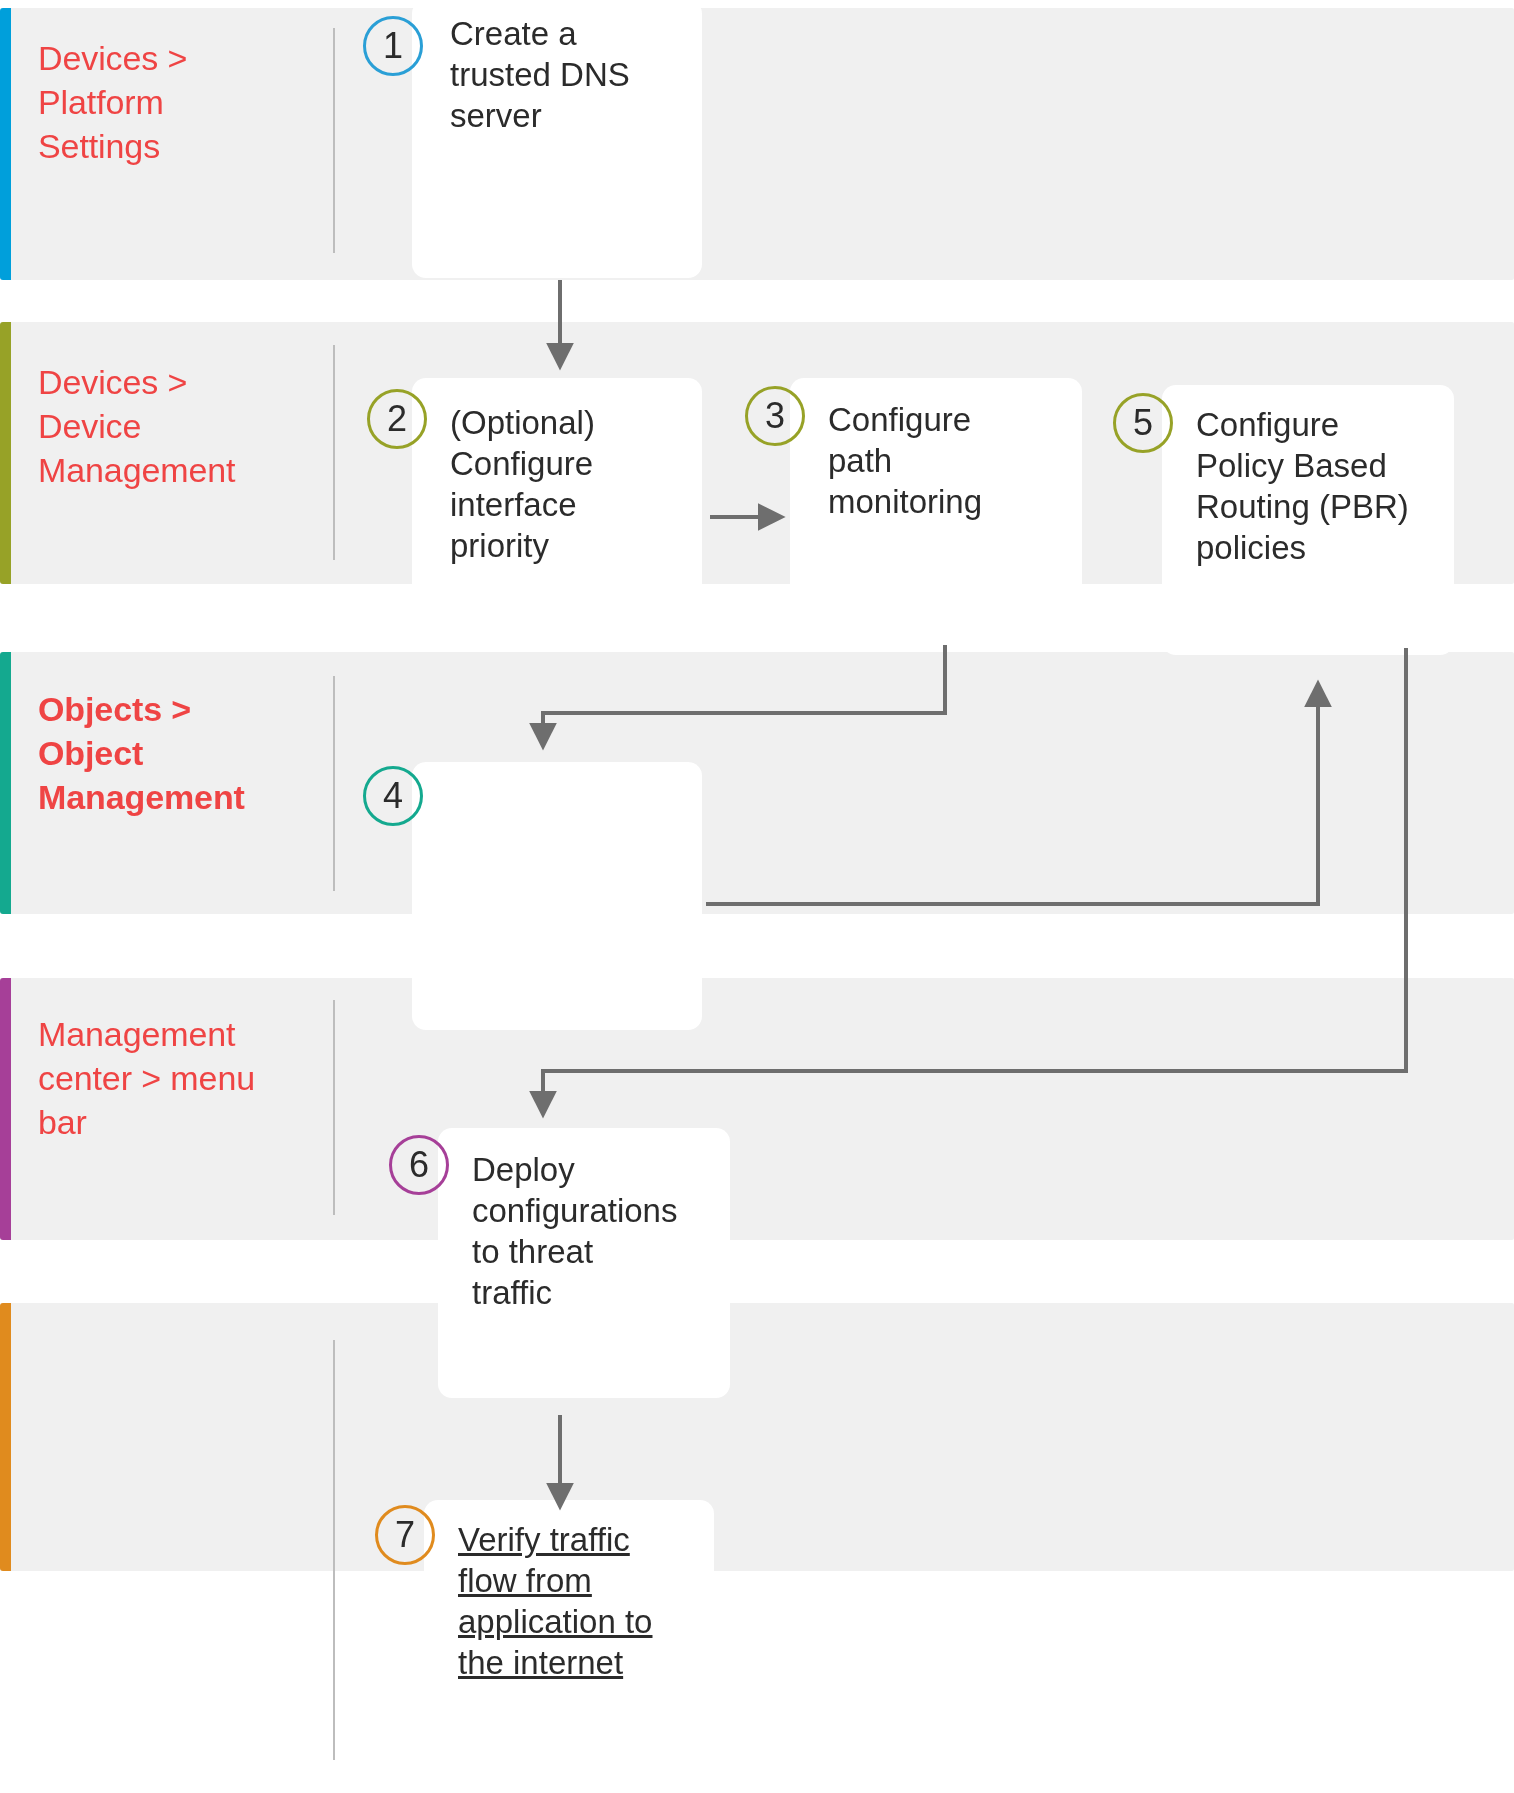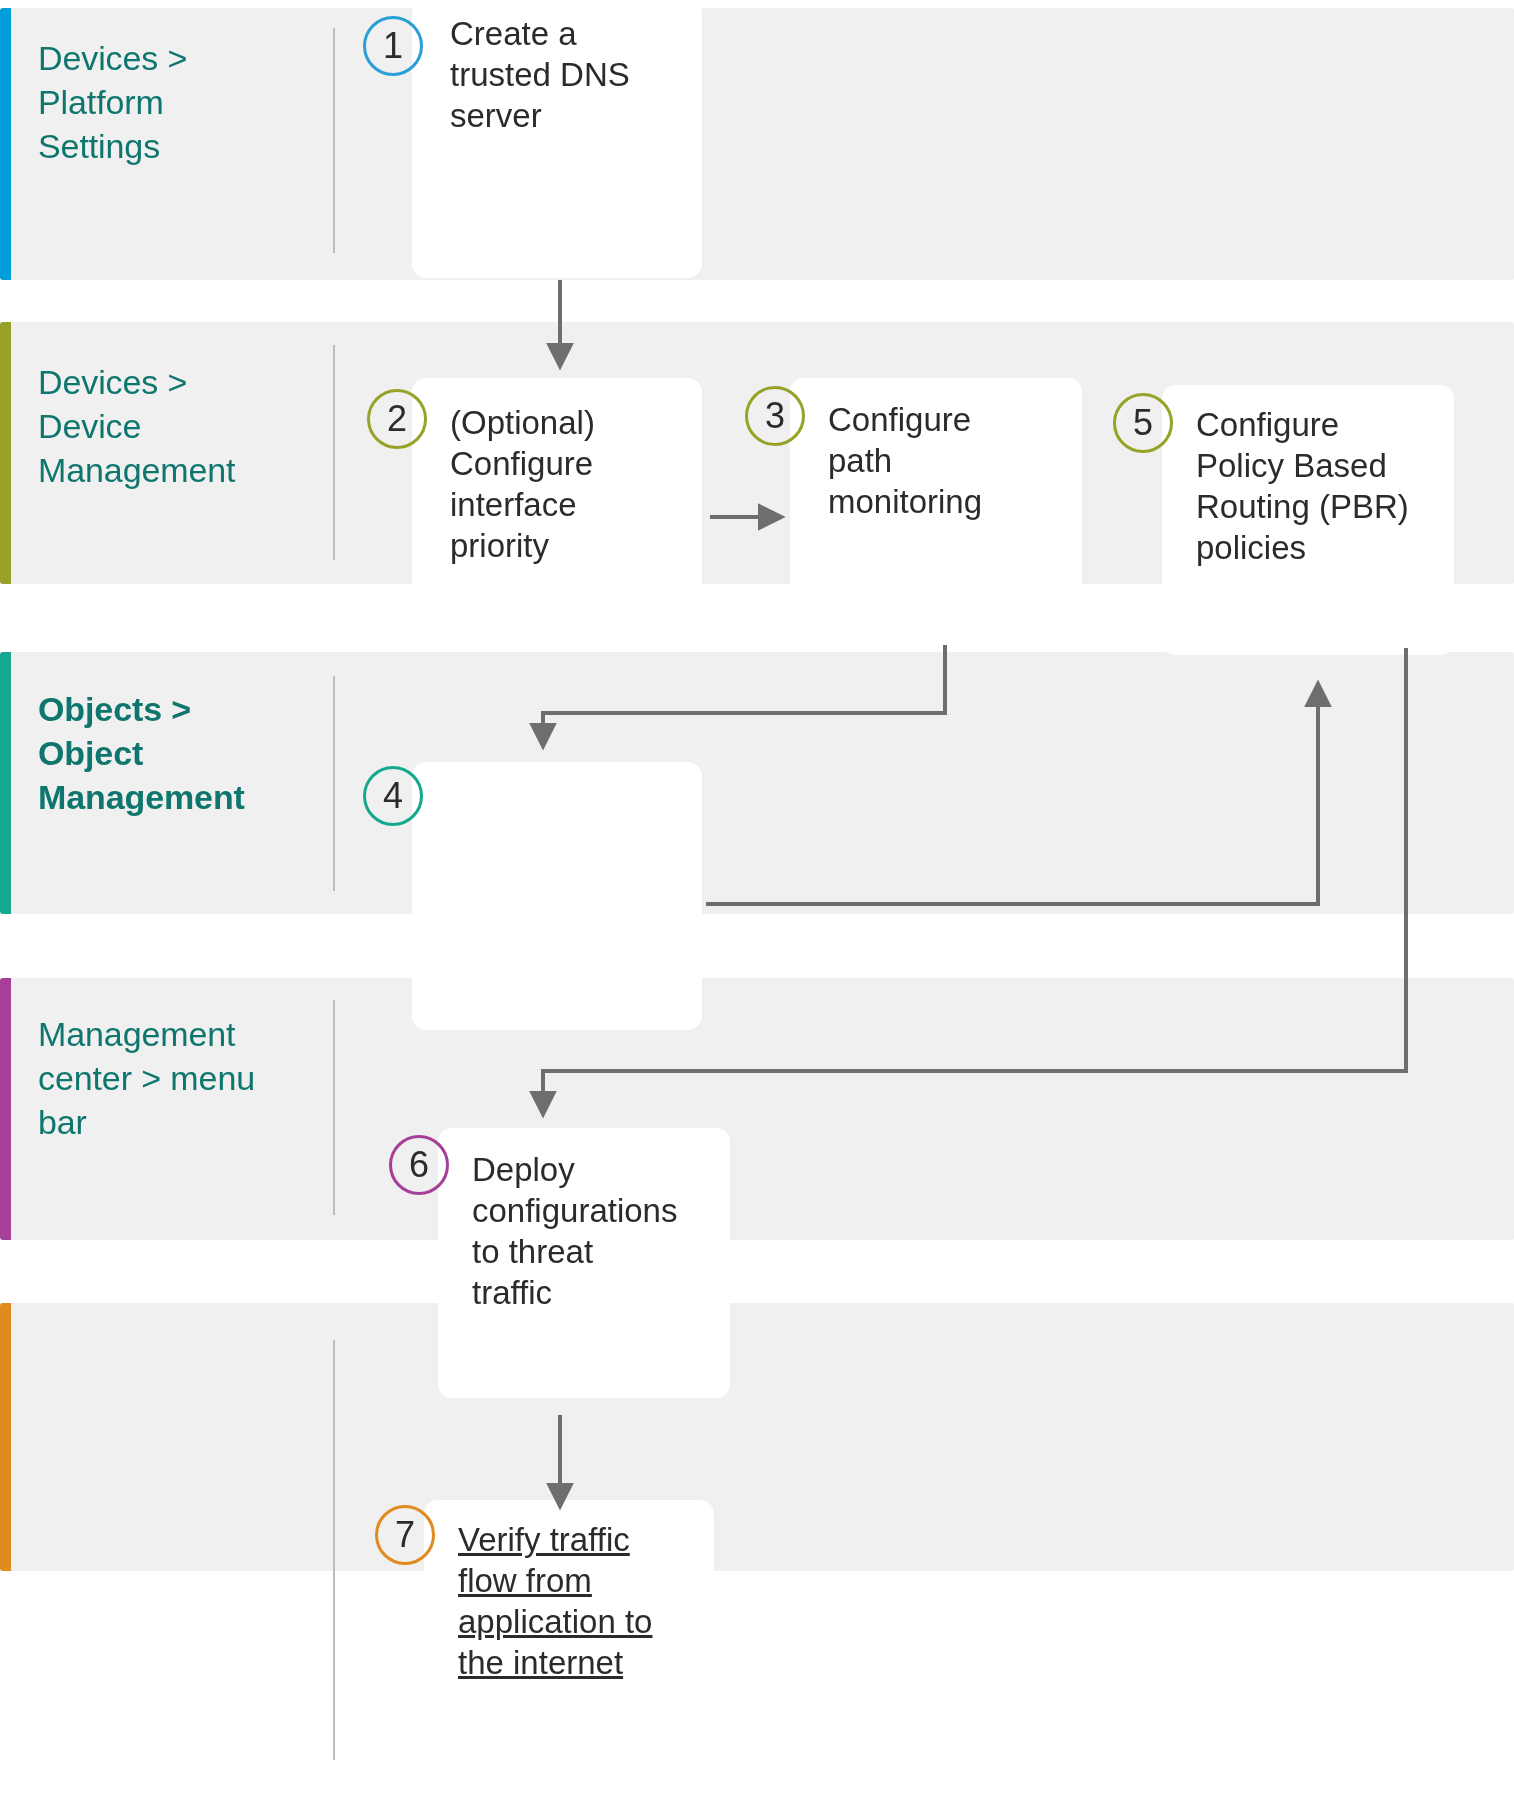--- a/index.html
+++ b/index.html
@@ -30,21 +30,21 @@
     position: absolute;
     left: 0;
     top: 0;
     bottom: 0;
     width: 11px;
     border-radius: 3px 0 0 3px;
   }
   .lane-label {
     position: absolute;
     left: 38px;
-    color: #0f766e;
+    color: #ef4444;
     font-size: 34px;
     line-height: 1.30;
     font-weight: 400;
     letter-spacing: -0.1px;
     white-space: pre-line;
   }
   .lane-divider {
     position: absolute;
     width: 2px;
     background: #bdbdbd;

